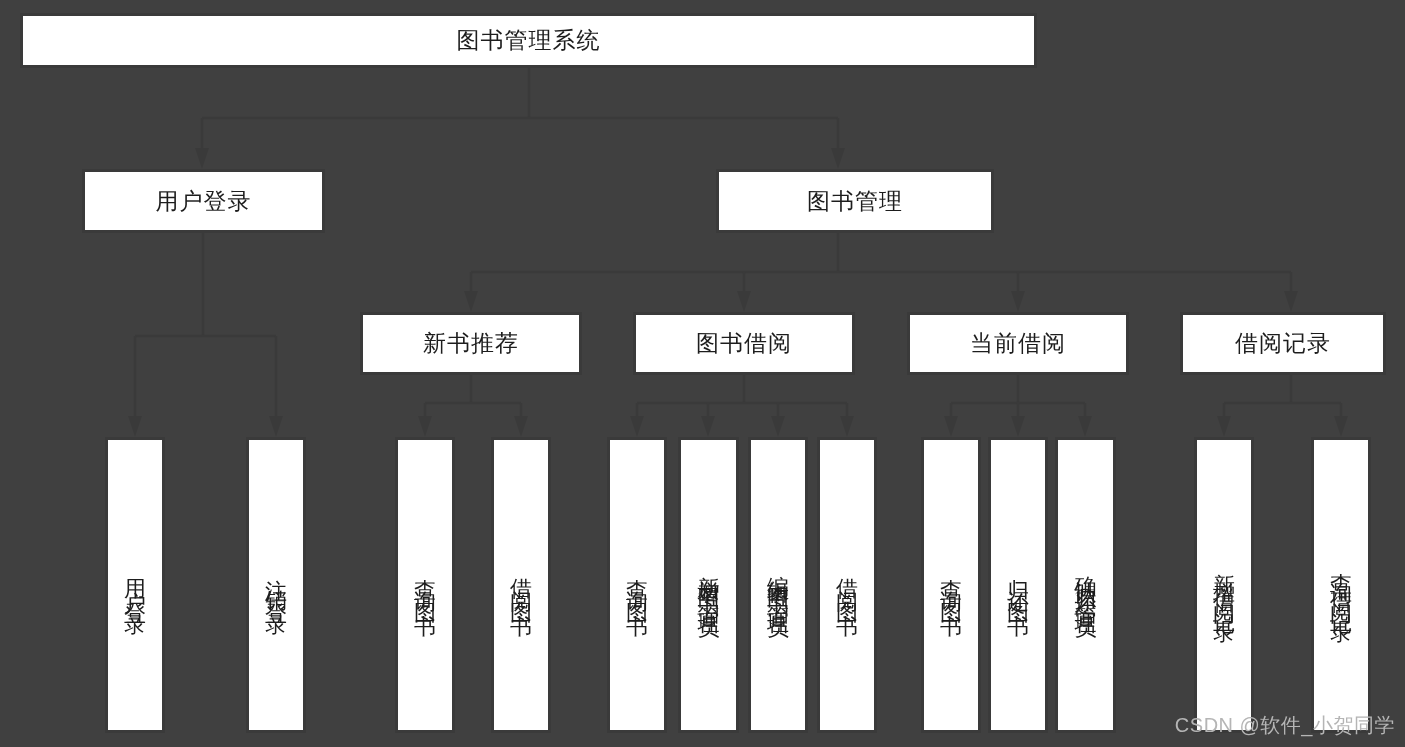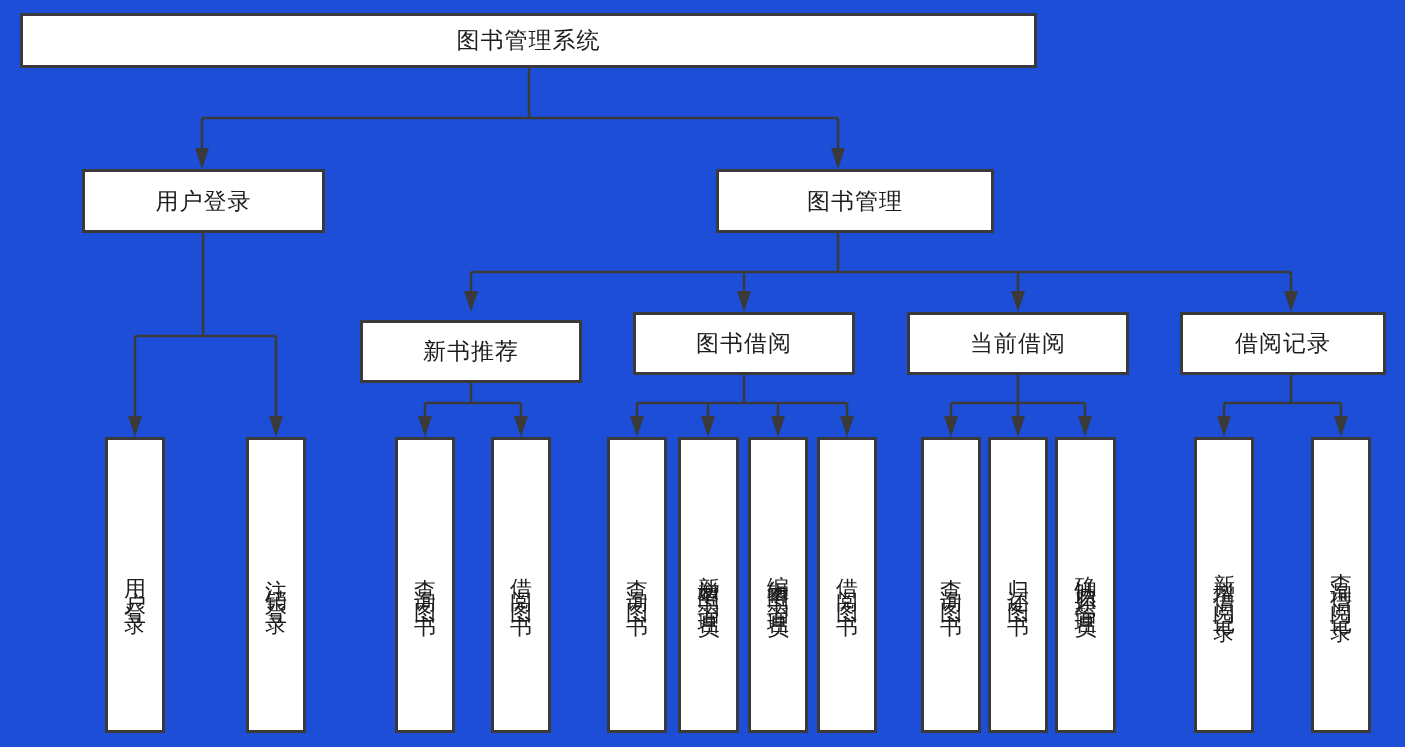--- a/index.html
+++ b/index.html
@@ -1,19 +1,19 @@
 <!DOCTYPE html>
 <html><head>
 <meta charset="utf-8">
 <style>
   html,body { margin:0; padding:0; background:#ffffff; }
   #canvas {
     position:relative;
     width:1405px; height:747px;
-    background:#1d4ed8;
+    background:#404040;
     font-family:"Liberation Sans","DejaVu Sans",sans-serif;
     overflow:hidden;
   }
   #connectors { position:absolute; left:0; top:0; width:1405px; height:747px; }
   .hbox, .vbox {
     position:absolute;
     background:#ffffff;
     border:3px solid #3a3a3a;
     box-sizing:border-box;
     display:flex;
@@ -109,21 +109,21 @@
       <polygon points="1217,416 1231,416 1224,437"></polygon>
       <polygon points="1334,416 1348,416 1341,437"></polygon>
     </g>
   </svg>
 
   <div class="hbox" style="left:20px; top:13px; width:1017px; height:55px;">图书管理系统</div>
 
   <div class="hbox" style="left:82px; top:169px; width:243px; height:64px;">用户登录</div>
   <div class="hbox" style="left:716px; top:169px; width:278px; height:64px;">图书管理</div>
 
-  <div class="hbox" style="left:360px; top:312px; width:222px; height:63px;margin-top:8px;">新书推荐</div>
+  <div class="hbox" style="left:360px; top:312px; width:222px; height:63px;">新书推荐</div>
   <div class="hbox" style="left:907px; top:312px; width:222px; height:63px;">当前借阅</div>
   <div class="hbox" style="left:633px; top:312px; width:222px; height:63px;">图书借阅</div>
   <div class="hbox" style="left:1180px; top:312px; width:206px; height:63px;">借阅记录</div>
 
   <div class="vbox" style="left:105px; top:437px; width:60px; height:296px;">
     <span>用户登录</span>
   </div>
   <div class="vbox" style="left:246px; top:437px; width:60px; height:296px;">
     <span>注销登录</span>
   </div>
@@ -158,14 +158,15 @@
     <span>确认归还（管理员）</span>
   </div>
 
   <div class="vbox ls-md" style="left:1194px; top:437px; width:60px; height:296px;">
     <span>新增借阅记录</span>
   </div>
   <div class="vbox ls-md" style="left:1311px; top:437px; width:60px; height:296px;">
     <span>查询借阅记录</span>
   </div>
 
+  <div id="watermark">CSDN @软件_小贺同学</div>
 
 </div>
 
 </body></html>

